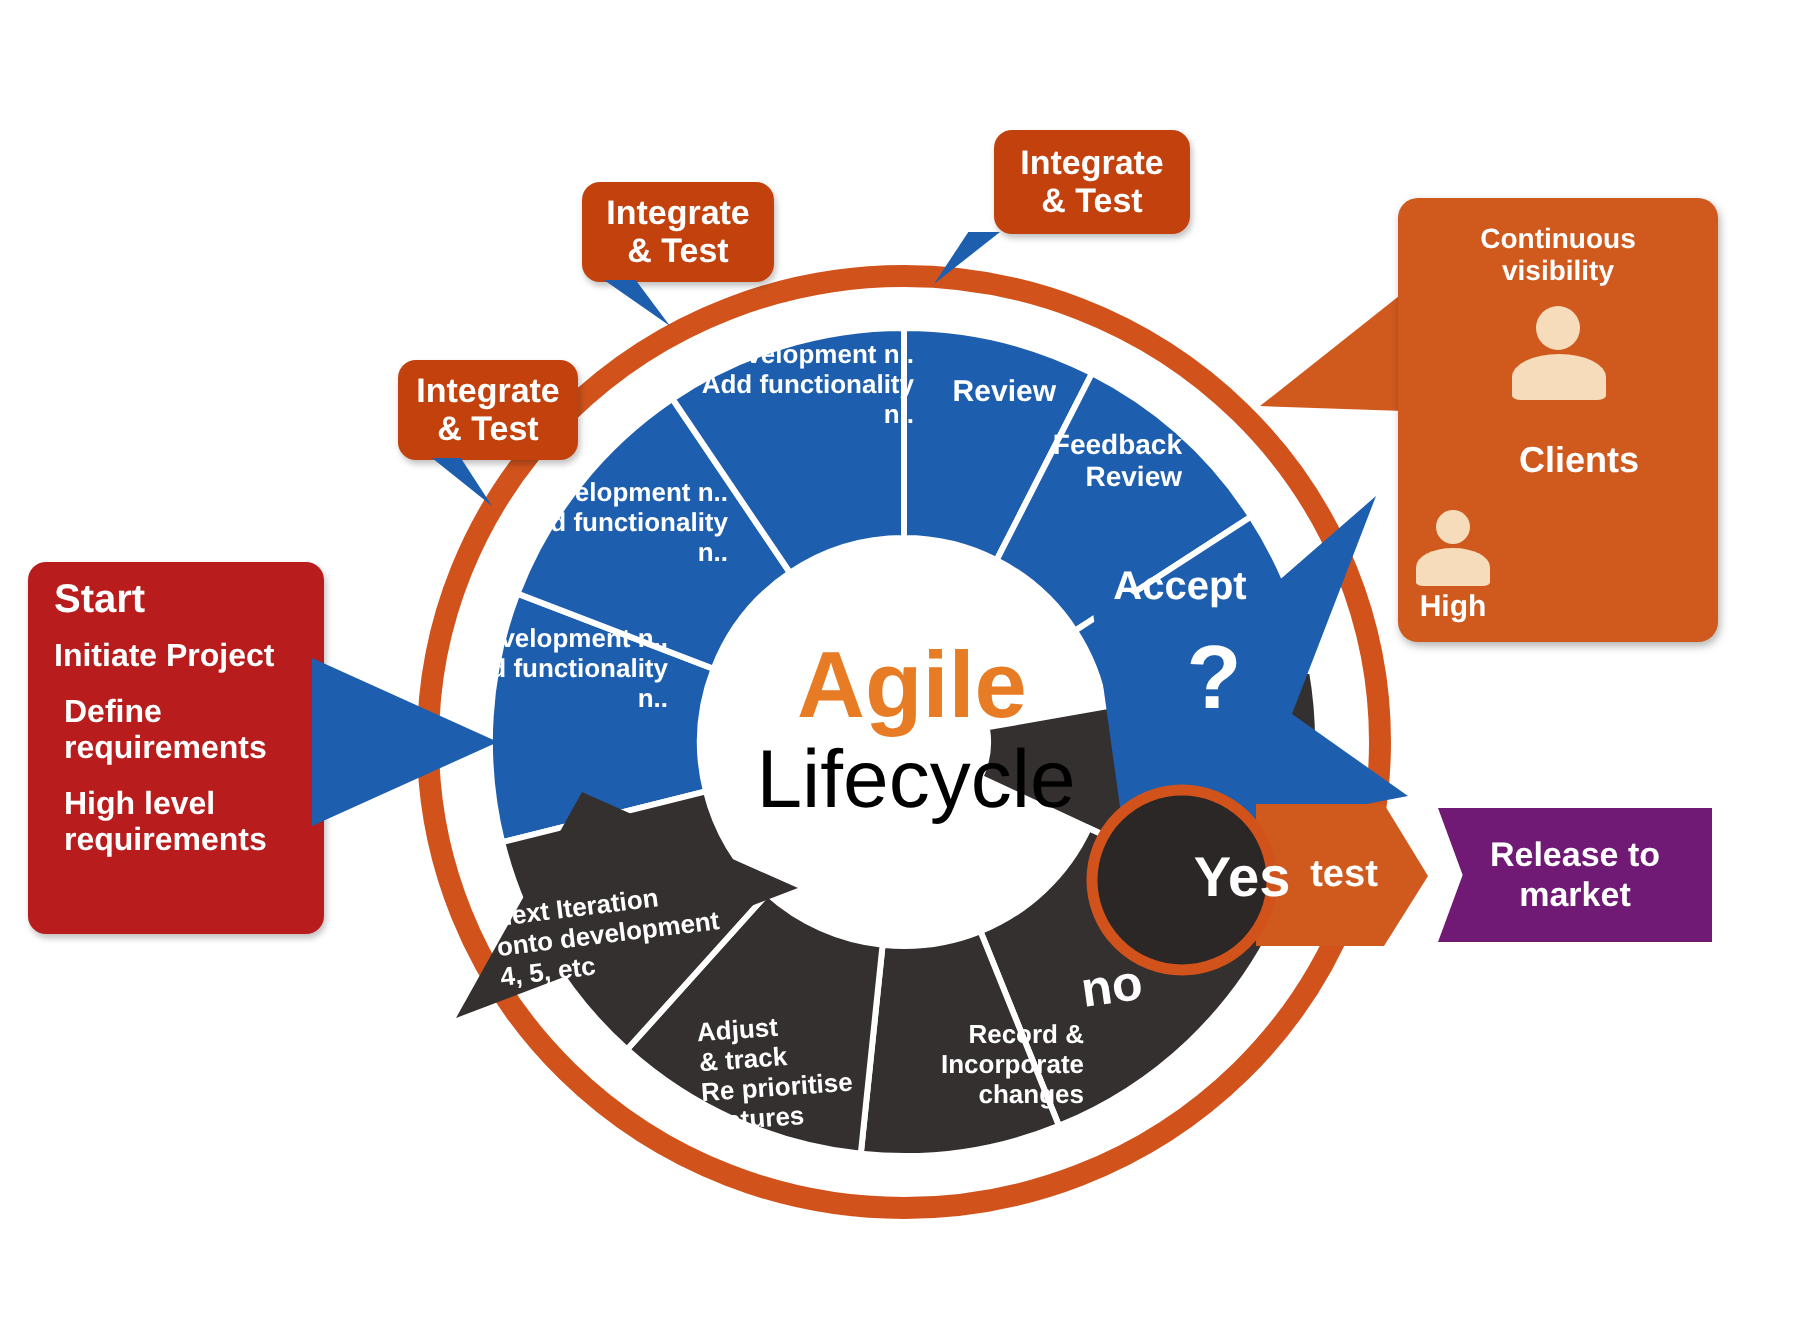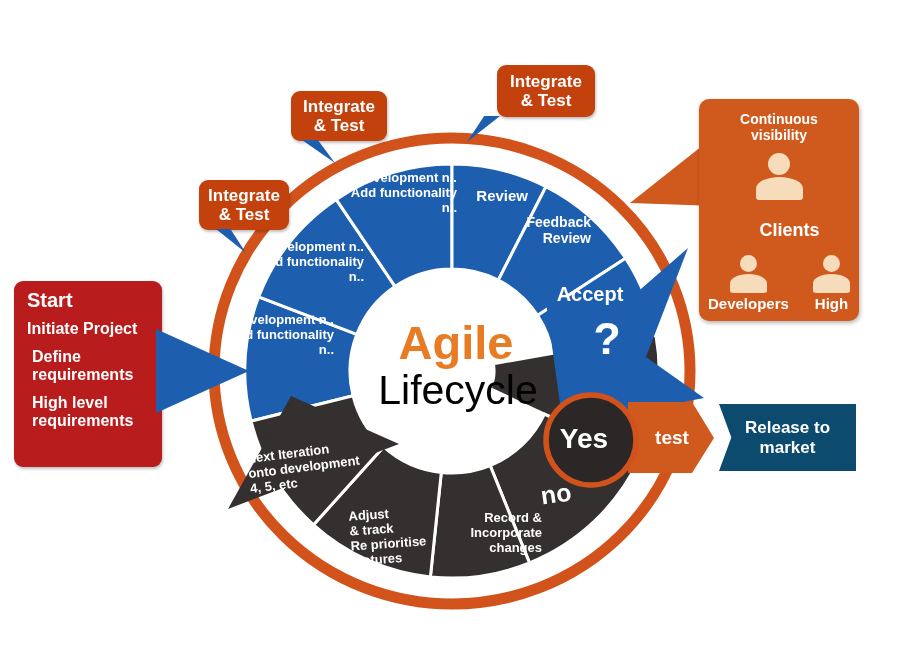--- a/index.html
+++ b/index.html
@@ -28,21 +28,21 @@
   .vis-clients{font-size:18px;margin-top:20px;padding-left:21px;}
   .vis-row{display:flex;justify-content:space-between;padding:0 9px;margin-top:14px;}
   .vis-col{display:flex;flex-direction:column;align-items:center;}
   .vis-small-label{font-size:15px;margin-top:2px;}
   .person{display:flex;flex-direction:column;align-items:center;}
   .p-head{width:17px;height:17px;border-radius:50%;background:#f6dcbb;}
   .p-body{width:37px;height:19px;margin-top:2px;border-radius:50% 50% 10% 10%;background:#f6dcbb;}
   .person.big .p-head{width:22px;height:22px;}
   .person.big .p-body{width:47px;height:23px;}
   .person.big{margin:10px auto 0 auto;}
-  .release-box{position:absolute;left:719px;top:404px;width:137px;height:67px;background:#0c4a6e;
+  .release-box{position:absolute;left:719px;top:404px;width:137px;height:67px;background:#701a75;
     color:#fff;font-weight:bold;font-size:17px;line-height:1.15;text-align:center;white-space:pre-line;
     display:flex;align-items:center;justify-content:center;
     clip-path:polygon(0 0,100% 0,100% 100%,0 100%,9% 50%);}
   .decision-text{position:absolute;transform:translate(-50%,-50%);color:#fff;font-weight:bold;text-align:center;}
 </style>
 </head>
 <body>
 
 <div id="stage">
 
@@ -86,21 +86,21 @@
   <div class="seg-label" style="left:400px;top:536px;width:100px;text-align:left;transform:translate(-50%,-50%) rotate(-4deg);">Adjust
 &amp; track
 Re prioritise
 features</div>
   <div class="seg-label" style="left:318px;top:466px;width:140px;text-align:left;transform:translate(-50%,-50%) rotate(-7deg);">Next Iteration
 onto development
 4, 5, etc</div>
 
   <div class="decision-text" style="left:590px;top:294px;font-size:20px;">Accept</div>
   <div class="decision-text" style="left:607px;top:339px;font-size:45px;">?</div>
-  <div class="decision-text" style="left:584px;top:439px;font-size:28px;">Yes</div>
+  <div class="decision-text" style="left:621px;top:439px;font-size:28px;">Yes</div>
   <div class="decision-text" style="left:672px;top:438px;font-size:19px;">test</div>
   <div class="decision-text" style="left:556px;top:494px;font-size:25px;transform:translate(-50%,-50%) rotate(-8deg);">no</div>
 
   <div class="callout" style="left:163px;top:180px;width:90px;height:50px;">Integrate
 &amp; Test</div>
   <div class="tail" style="left:216px;top:229px;width:30px;height:24px;clip-path:polygon(0 0,48% 0,100% 100%);"></div>
   <div class="callout" style="left:255px;top:91px;width:96px;height:50px;">Integrate
 &amp; Test</div>
   <div class="tail" style="left:302px;top:140px;width:33px;height:23px;clip-path:polygon(0 0,48% 0,100% 100%);"></div>
   <div class="callout" style="left:461px;top:65px;width:98px;height:52px;">Integrate
@@ -125,27 +125,20 @@
       <div class="p-head"></div>
       <div class="p-body"></div>
     </div>
     <div class="vis-clients">Clients</div>
     <div class="vis-row">
       <div class="vis-col">
         <div class="person">
           <div class="p-head"></div>
           <div class="p-body"></div>
         </div>
-        <div class="vis-small-label">Developers</div>
-      </div>
-      <div class="vis-col">
-        <div class="person">
-          <div class="p-head"></div>
-          <div class="p-body"></div>
-        </div>
         <div class="vis-small-label">High</div>
       </div>
     </div>
   </div>
 
   <div class="release-box">Release to
 market</div>
 
 </div>
 

